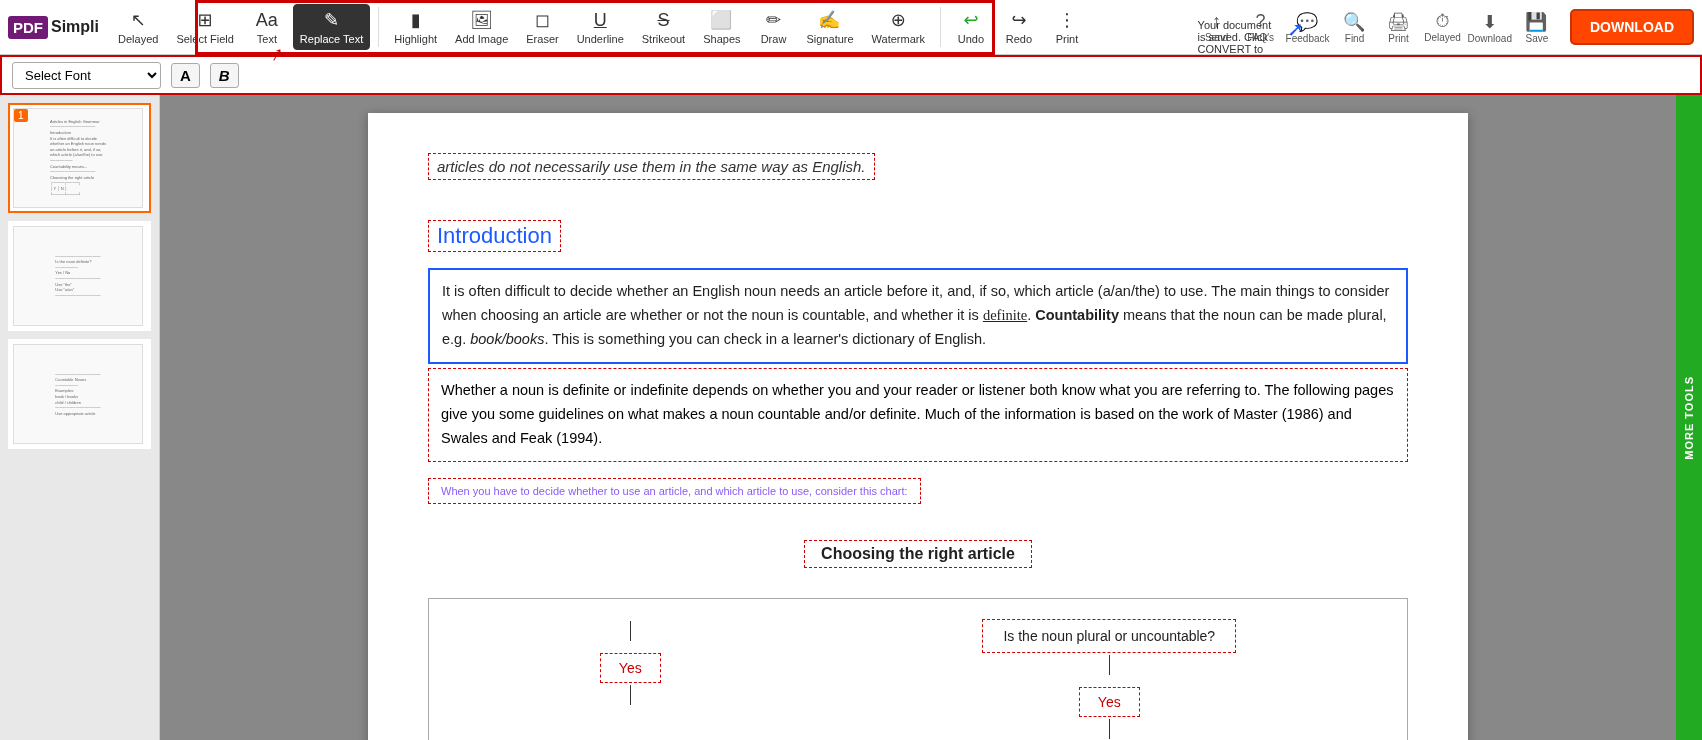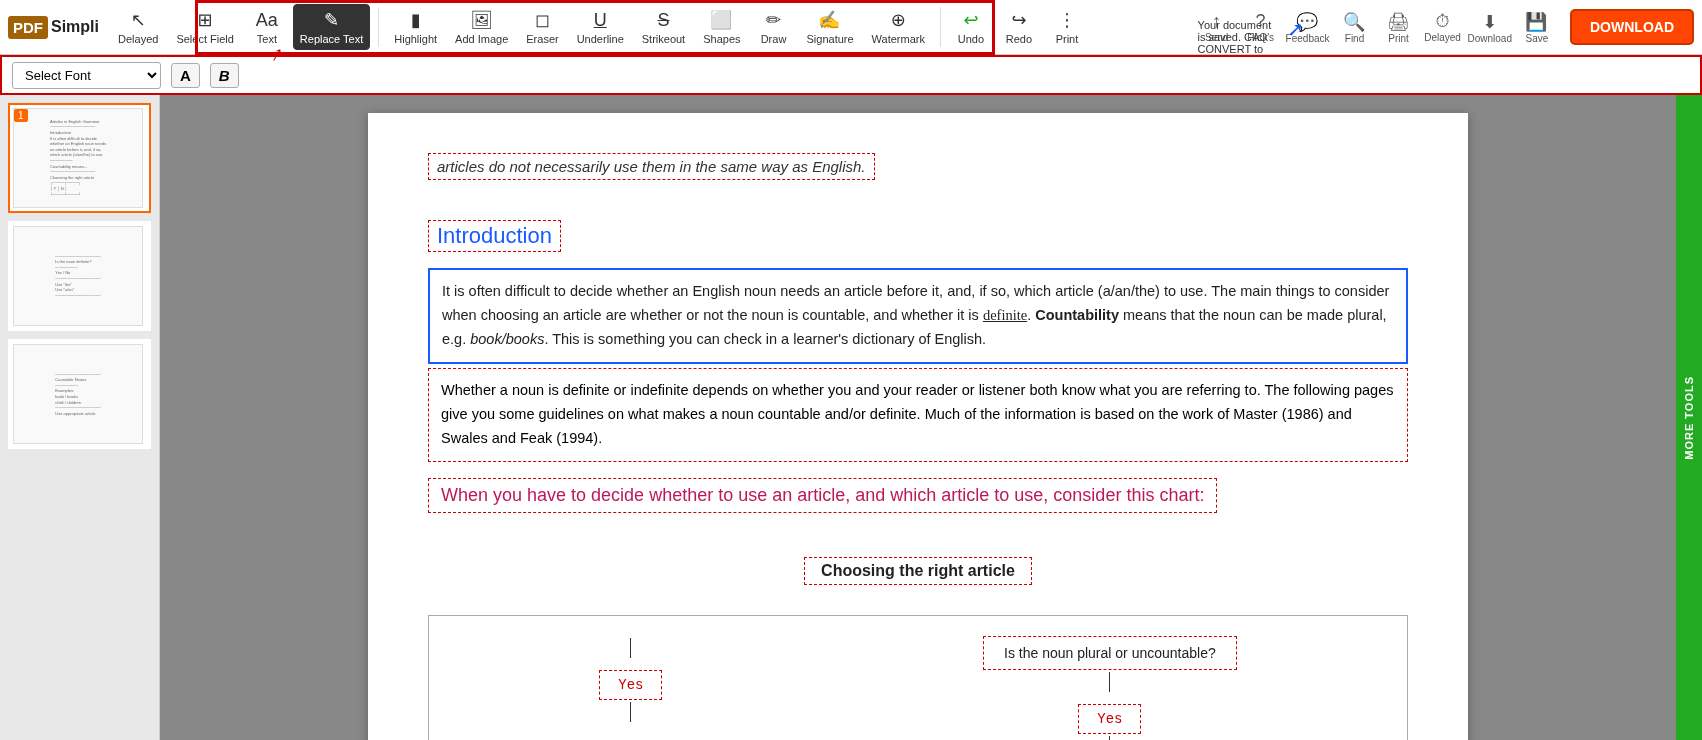--- a/index.html
+++ b/index.html
@@ -14,21 +14,21 @@
       height: 55px;
       padding: 0 8px;
       gap: 4px;
     }
     #logo {
       display: flex;
       align-items: center;
       margin-right: 8px;
     }
     .logo-pdf {
-      background: #a16207;
+      background: #701a75;
       color: #fff;
       font-weight: bold;
       font-size: 15px;
       padding: 3px 5px;
       border-radius: 3px;
     }
     .logo-simpli {
       font-weight: bold;
       font-size: 16px;
       color: #222;
@@ -237,25 +237,25 @@
     .dashed-text-block {
       font-size: 14.5px;
       line-height: 1.65;
       color: #000000;
       border: 1.5px dashed #cc0000;
       padding: 10px 12px;
       margin-bottom: 16px;
     }
 
     .chart-intro {
-      font-size: 18px;
-      color: #be185d;
+      font-size: 11px;
+      color: #8b5cf6;
       border: 1.5px dashed #cc0000;
       padding: 6px 12px;
-      margin-bottom: 28px;
+      margin-bottom: 20px;
       display: inline-block;
     }
 
     .chart-title {
       text-align: center;
       font-size: 16px;
       font-weight: bold;
       color: #222;
       border: 1.5px dashed #cc0000;
       display: inline-block;
@@ -282,21 +282,20 @@
       text-align: center;
     }
     .flowchart-answer {
       border: 1.5px dashed #cc0000;
       padding: 6px 18px;
       font-size: 14px;
       color: #cc0000;
       text-align: center;
       margin-top: 10px;
       display: inline-block;
-      font-family: Liberation Mono, monospace;
     }
     .flowchart-col {
       display: flex;
       flex-direction: column;
       align-items: center;
     }
     .flowchart-line {
       width: 1px;
       height: 20px;
       background: #333;

